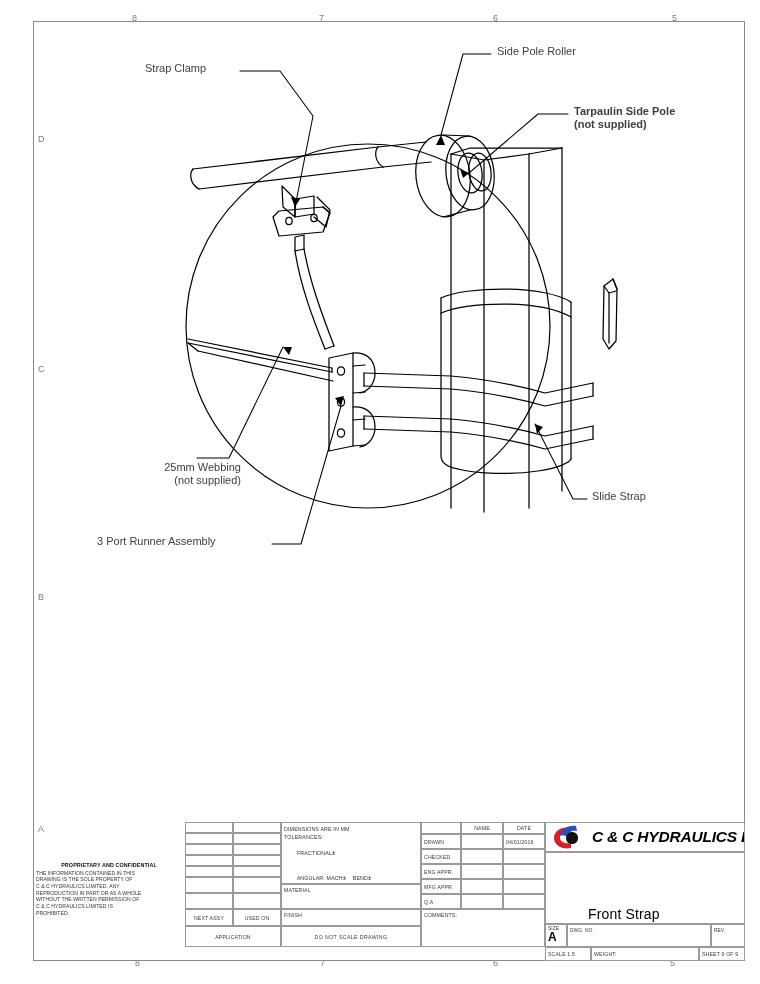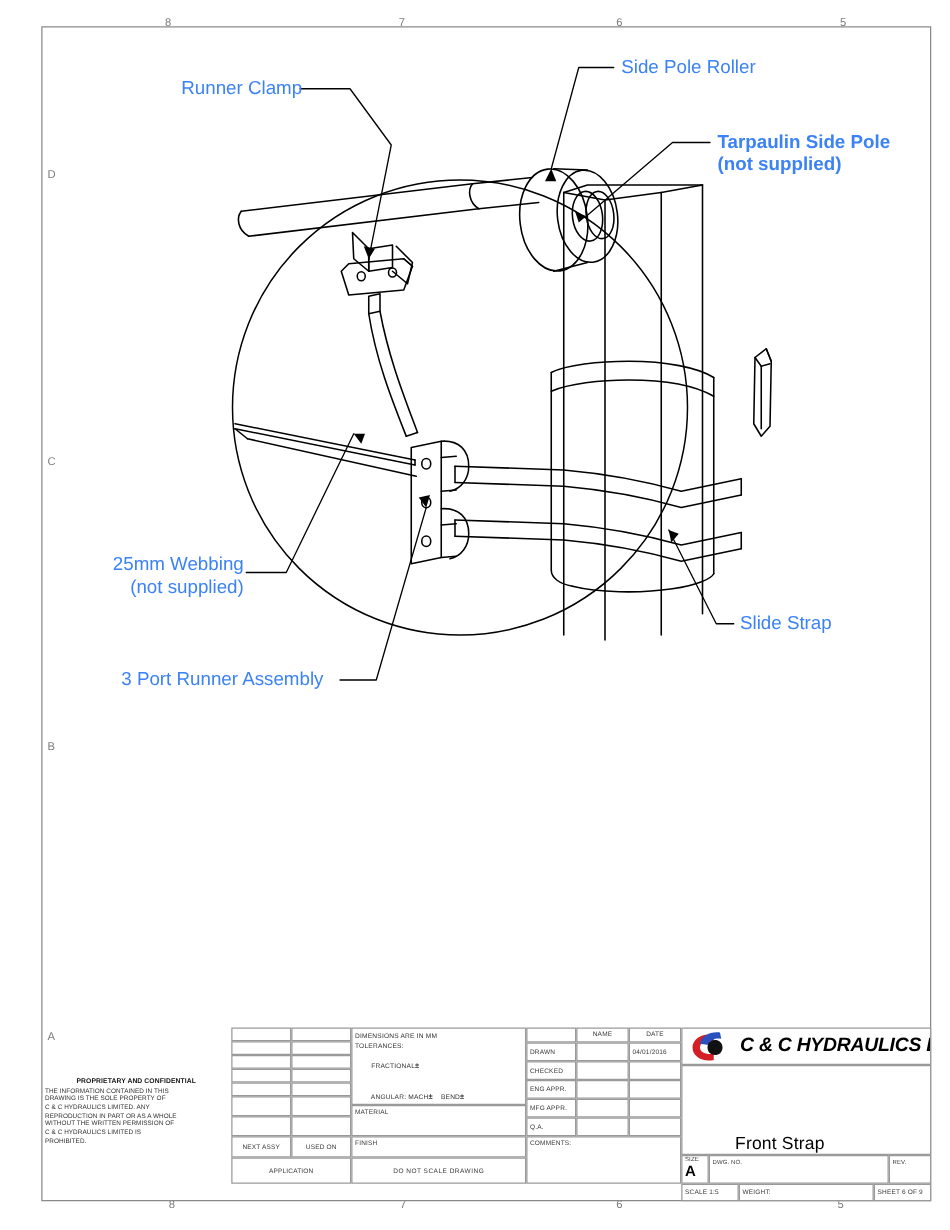--- a/index.html
+++ b/index.html
@@ -57,22 +57,22 @@
     top: 0;
     width: 712px;
     height: 940px;
     overflow: visible;
   }
 
   
   .annot {
     position: absolute;
     font-family: "Liberation Sans", sans-serif;
-    font-size: 15px;
-    color: #3b82f6;
+    font-size: 11px;
+    color: #404040;
     line-height: 1.18;
     white-space: pre;
   }
   .annot.right-align { text-align: right; }
 
   
   #title-block {
     position: absolute;
     left: 33px;
     top: 822px;
@@ -311,25 +311,25 @@
           <polygon points="262,186 258,176 267,178"></polygon>
           <polygon points="408,114 403,124 412,124"></polygon>
           <polygon points="436,152 427,148 430,157"></polygon>
           <polygon points="250,326 256,334 259,326"></polygon>
           <polygon points="308,385 302,377 311,375"></polygon>
           <polygon points="502,403 504,413 510,406"></polygon>
         </g>
       </g>
     </svg>
 
-    <div class="annot" style="left:112px; top:41px;">Runner Clamp</div>
+    <div class="annot" style="left:112px; top:41px;">Strap Clamp</div>
     <div class="annot" style="left:464px; top:24px;">Side Pole Roller</div>
     <div class="annot" style="left:541px; top:84px;font-weight:bold;">Tarpaulin Side Pole
 (not supplied)</div>
-    <div class="annot right-align" style="left:0px; top:422px; width:162px;">25mm Webbing
+    <div class="annot right-align" style="left:0px; top:440px; width:162px;padding-left:46px;">25mm Webbing
 (not supplied)</div>
     <div class="annot" style="left:64px; top:514px;">3 Port Runner Assembly</div>
     <div class="annot" style="left:559px; top:469px;">Slide Strap</div>
   </div>
 
   <div id="title-block">
 
     <div class="tb-cell tb-noborder" style="left:0px; top:40px; width:152px; height:92px; padding:0 3px;">
       <div class="prop-title">PROPRIETARY AND CONFIDENTIAL</div>
       <div class="prop-body">THE INFORMATION CONTAINED IN THIS

